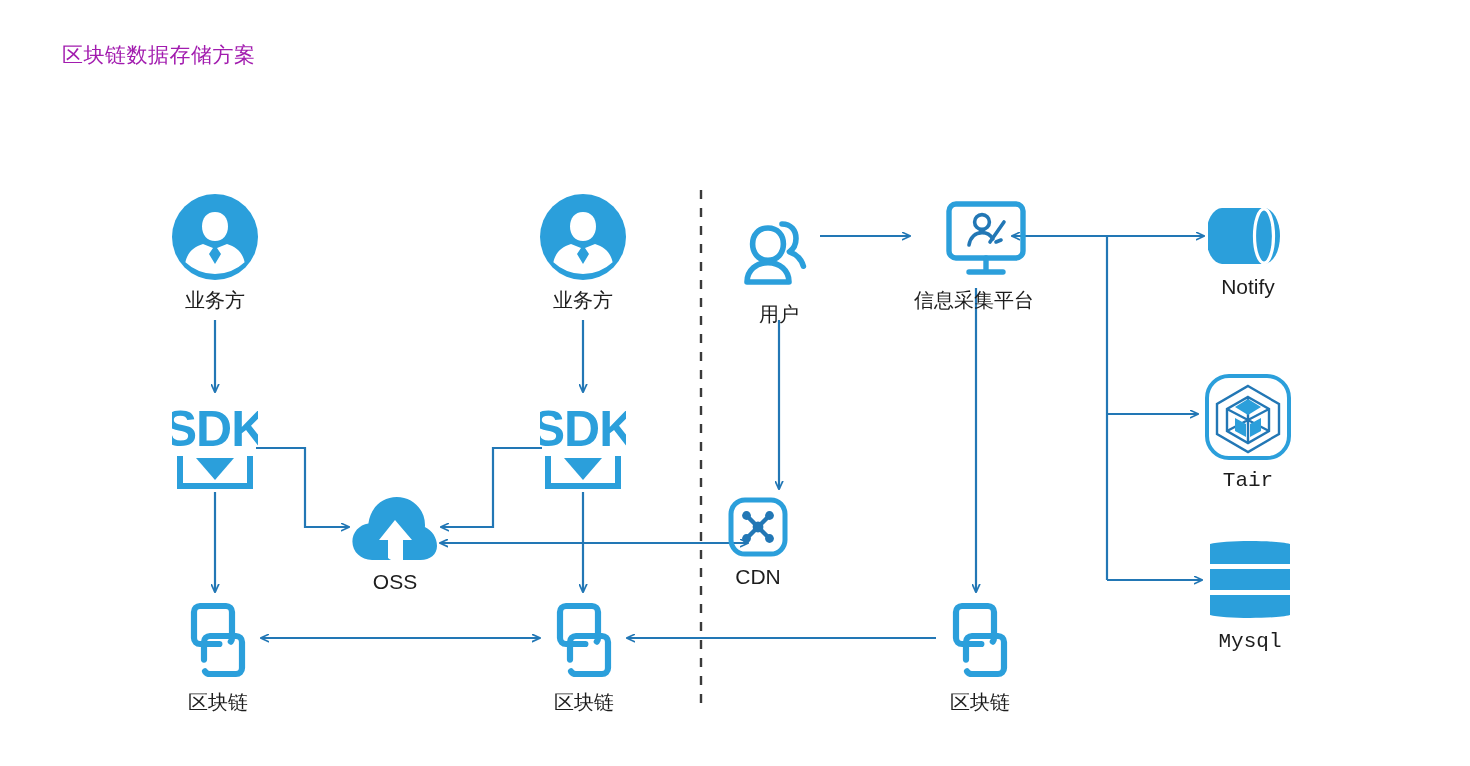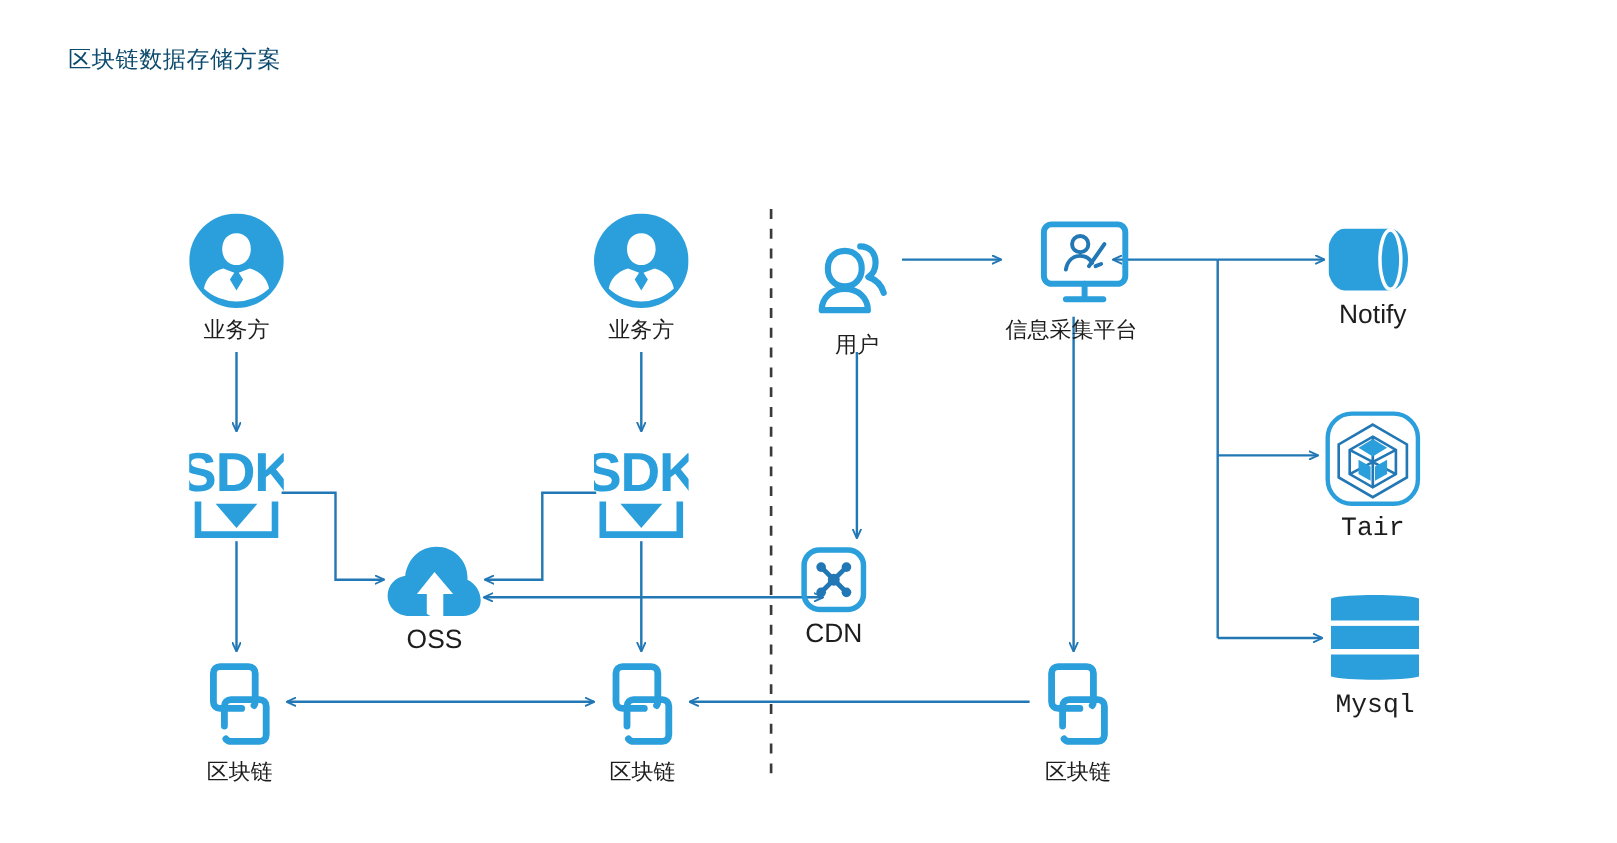--- a/index.html
+++ b/index.html
@@ -16,21 +16,21 @@
     font-family: "Liberation Sans", "DejaVu Sans", sans-serif;
     color: #1a1a1a;
   }
   #diagram-title {
     position: absolute;
     left: 62px;
     top: 41px;
     font-size: 21px;
     line-height: 28px;
     letter-spacing: 0.5px;
-    color: #0c4a6e;
+    color: #a21caf;
     white-space: nowrap;
   }
   #canvas {
     position: absolute;
     left: 0;
     top: 0;
     width: 1470px;
     height: 766px;
   }
   .node {
@@ -45,21 +45,21 @@
   }
   .node-label {
     margin-top: 7px;
     font-size: 20px;
     line-height: 26px;
     color: #1d1d1d;
     white-space: nowrap;
     text-align: center;
   }
   .node-label.latin {
-    font-size: 24px;
+    font-size: 21px;
   }
   
   #node-biz-1      { left: 172px; top: 194px; }
   #node-biz-2      { left: 540px; top: 194px; }
   #node-user       { left: 738px; top: 214px; }
   #node-platform   { left: 914px; top: 198px; align-items: flex-end; }
   #node-sdk-1      { left: 172px; top: 400px; }
   #node-sdk-2      { left: 540px; top: 400px; }
   #node-oss        { left: 350px; top: 494px; }
   #node-cdn        { left: 728px; top: 497px; }

